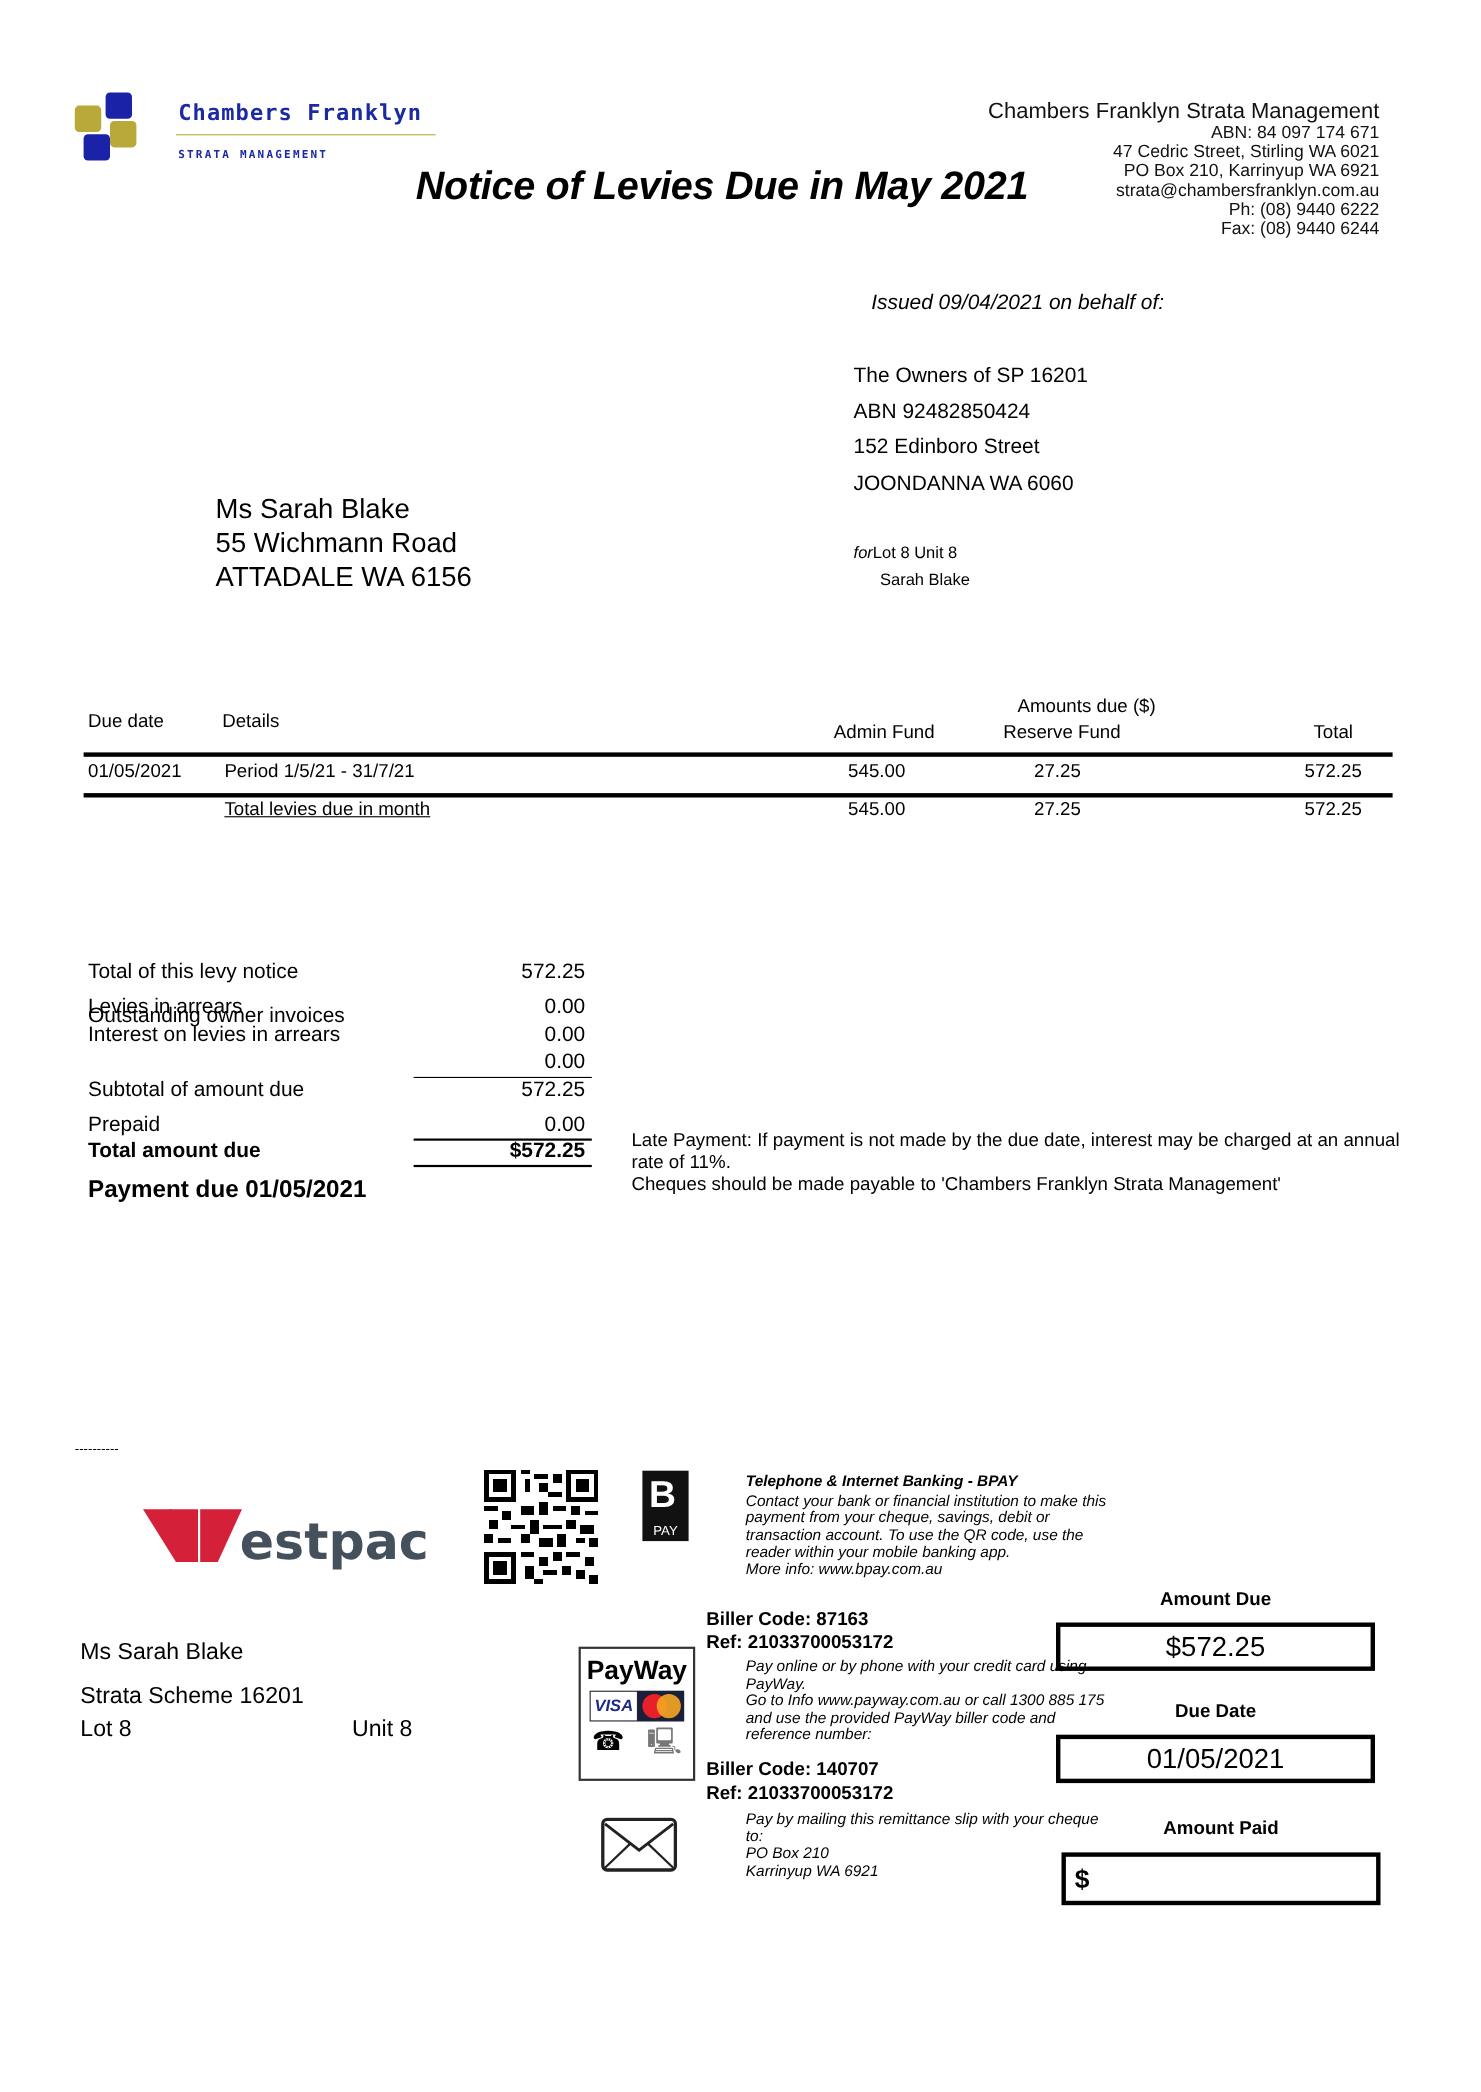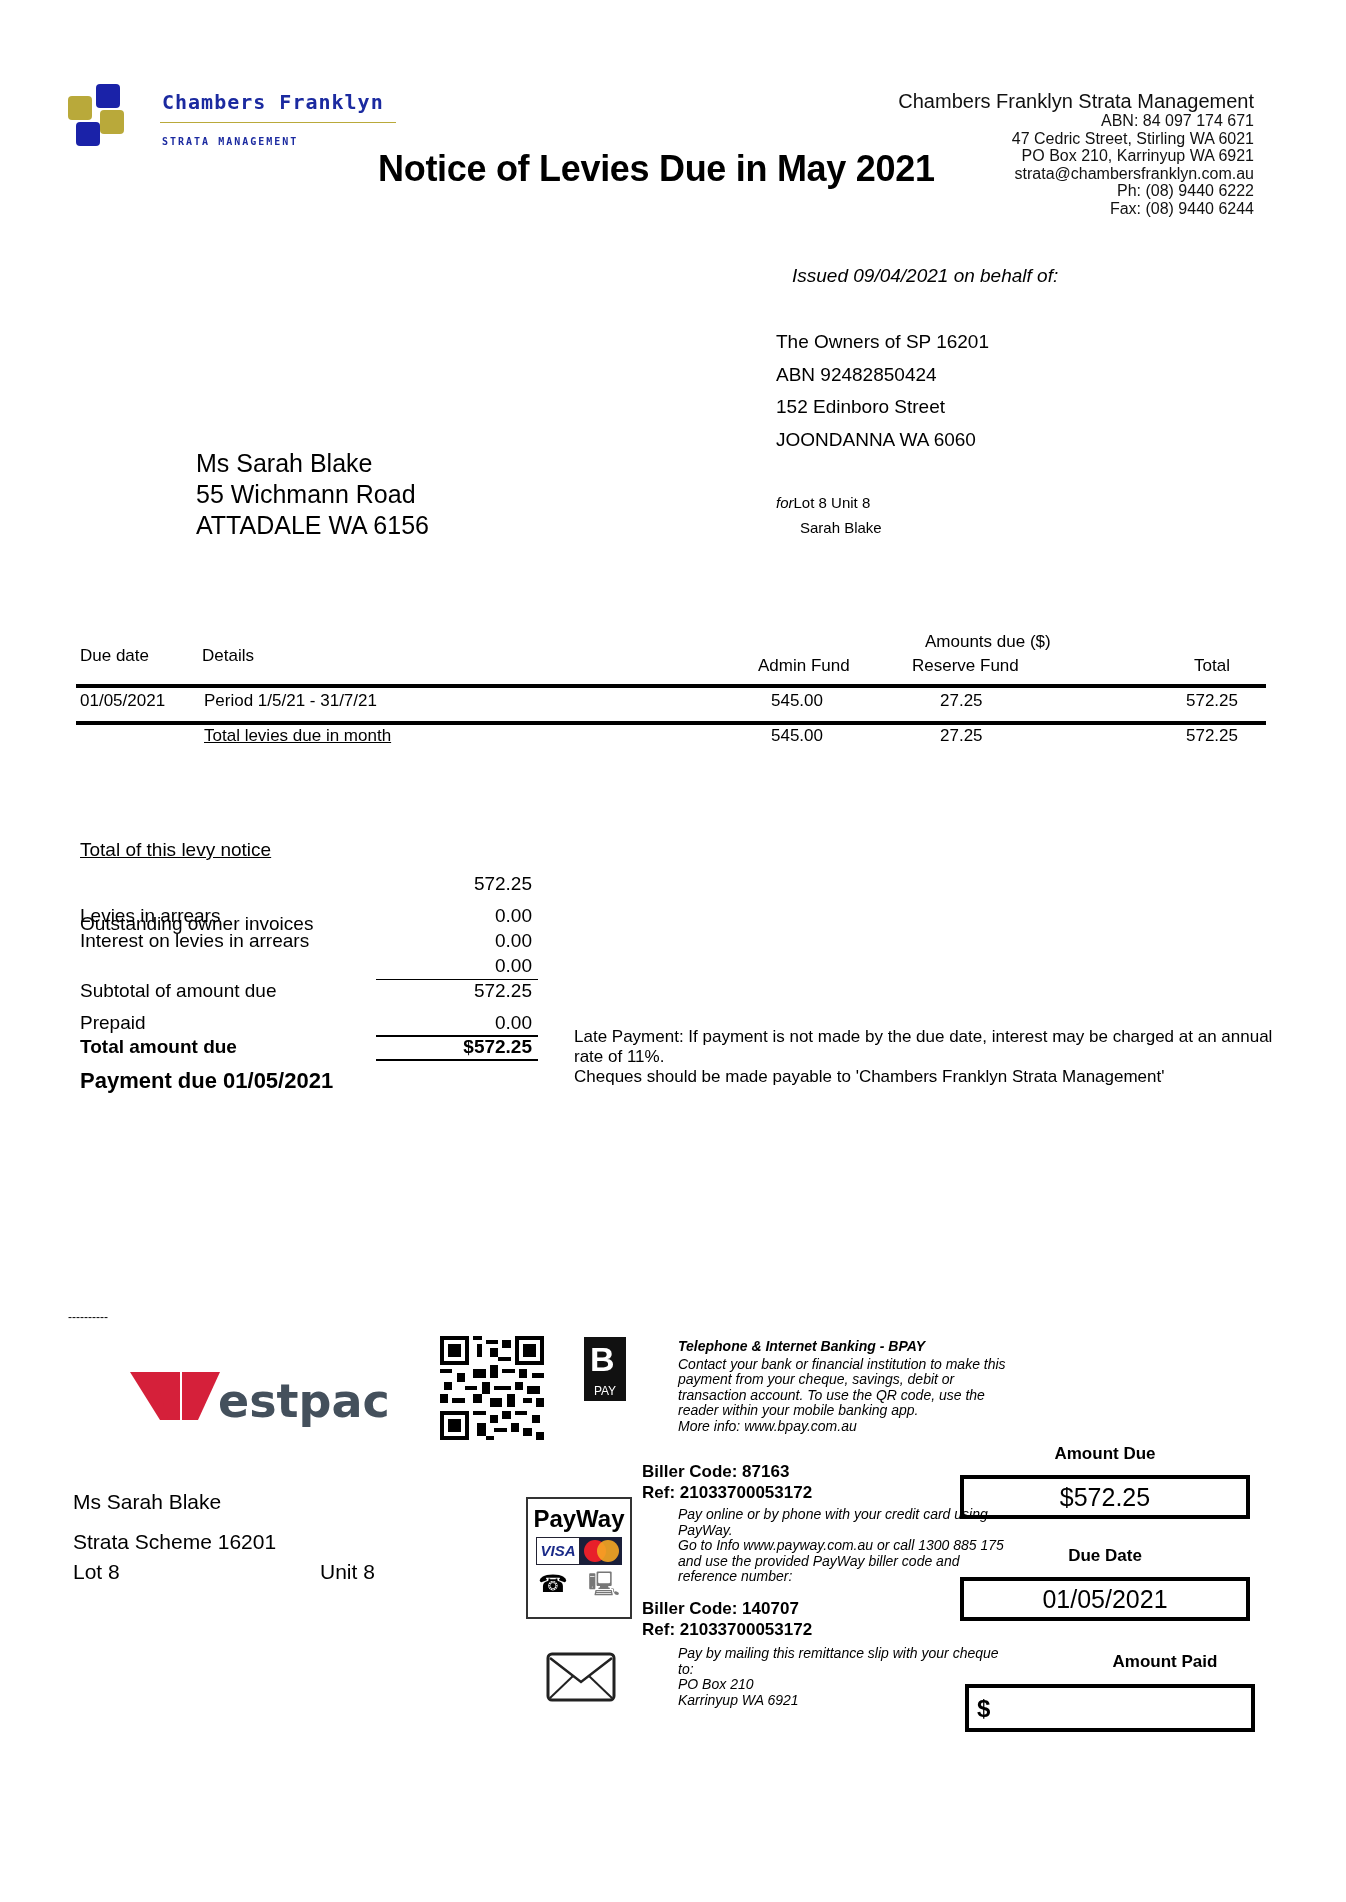--- a/index.html
+++ b/index.html
@@ -9,21 +9,21 @@
   .logo-mark { left:68px; top:84px; width:62px; height:62px; }
   .sq { position:absolute; width:24px; height:24px; border-radius:4px; }
   .sq.gold { background:#b9a93a; }
   .sq.blue { background:#1a22a8; }
   .logo-name { left:162px; top:90px; font-family:"DejaVu Sans Mono", monospace; font-weight:bold; font-size:20px; color:#1b2aa0; letter-spacing:1px; }
   .logo-rule { left:160px; top:122px; width:236px; height:1px; background:#b9a93a; }
   .logo-sub { left:162px; top:136px; font-family:"DejaVu Sans Mono", monospace; font-weight:bold; font-size:10px; color:#1b2aa0; letter-spacing:2px; }
 
   .company-block { right:92px; top:90px; text-align:right; font-size:16px; line-height:17.5px; color:#111; }
   .company-block .cname { font-size:20px; line-height:22px; }
-  .title { left:378px; top:148px; font-size:36px; font-weight:bold; letter-spacing:-0.3px; }
+  .title { left:378px; top:148px; font-size:36px; font-weight:bold; letter-spacing:-0.3px;font-style:italic; }
 
   .issued { left:770px; top:265px; font-size:19px; font-style:italic;margin-left:22px; }
   .owners { left:776px; top:326px; font-size:19px; line-height:32.5px; }
   .for-lot { left:776px; top:490px; font-size:15px; line-height:25px; }
   .recipient { left:196px; top:448px; font-size:25px; line-height:31px; }
 
   
   .lt-head { font-size:17px; }
   .rule-thick { height:4px; background:#000; left:76px; width:1190px; }
   .tcell { font-size:17px; }
@@ -115,21 +115,21 @@
 
   <div>
     <div class="abs tcell" style="left:204px;top:726px;text-decoration:underline;">Total levies due in month</div>
     <div class="abs tcell num" style="left:740px;width:114px;top:726px;">545.00</div>
     <div class="abs tcell" style="left:940px;top:726px;">27.25</div>
     <div class="abs tcell num" style="left:1160px;width:104px;top:726px;">572.25</div>
   </div>
 </div>
 
 <div>
-  <div class="abs sum-label" style="top:839px;text-decoration:underline;">Total of this levy notice</div>
+  <div class="abs sum-label" style="top:873px;">Total of this levy notice</div>
   <div class="abs sum-val" style="top:873px;">572.25</div>
 
   <div class="abs sum-label" style="top:905px;">Levies in arrears</div>
   <div class="abs sum-val" style="top:905px;">0.00</div>
 
   <div class="abs sum-label" style="top:930px;">Interest on levies in arrears</div>
   <div class="abs sum-val" style="top:930px;">0.00</div>
 
   <div class="abs sum-label" style="top:913px;">Outstanding owner invoices</div>
   <div class="abs sum-val" style="top:955px;">0.00</div>
@@ -280,17 +280,17 @@
   <div class="abs slip-name" style="top:1560px;">Lot 8</div>
   <div class="abs slip-name" style="left:320px;top:1560px;">Unit 8</div>
 </div>
 
 <div class="abs rlabel" style="left:960px;top:1444px;">Amount Due</div>
 <div class="abs rbox" style="left:960px;top:1475px;">$572.25</div>
 
 <div class="abs rlabel" style="left:960px;top:1546px;">Due Date</div>
 <div class="abs rbox" style="left:960px;top:1577px;">01/05/2021</div>
 
-<div class="abs rlabel" style="left:1020px;top:1652px;">Amount Paid</div>
+<div class="abs rlabel" style="left:965px;top:1652px;">Amount Paid</div>
 <div class="abs rbox" style="left:965px;top:1684px;text-align:left;height:40px;line-height:40px;">
   <span style="font-weight:bold;font-size:24px;padding-left:8px;">$</span>
   <span></span>
 </div>
 
 </body></html>

